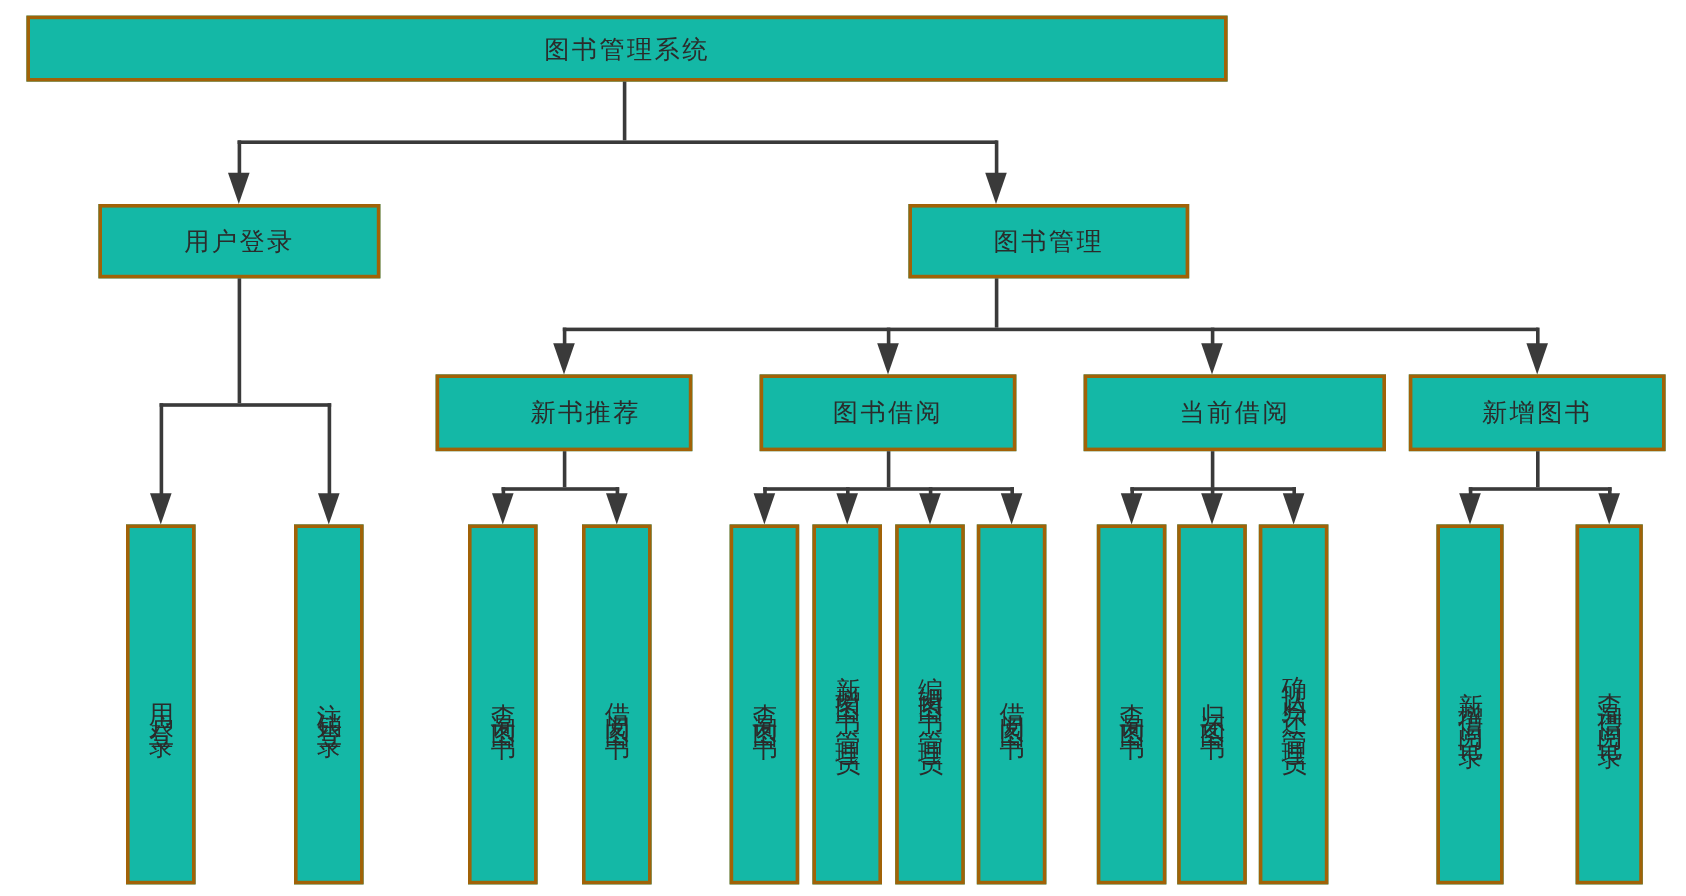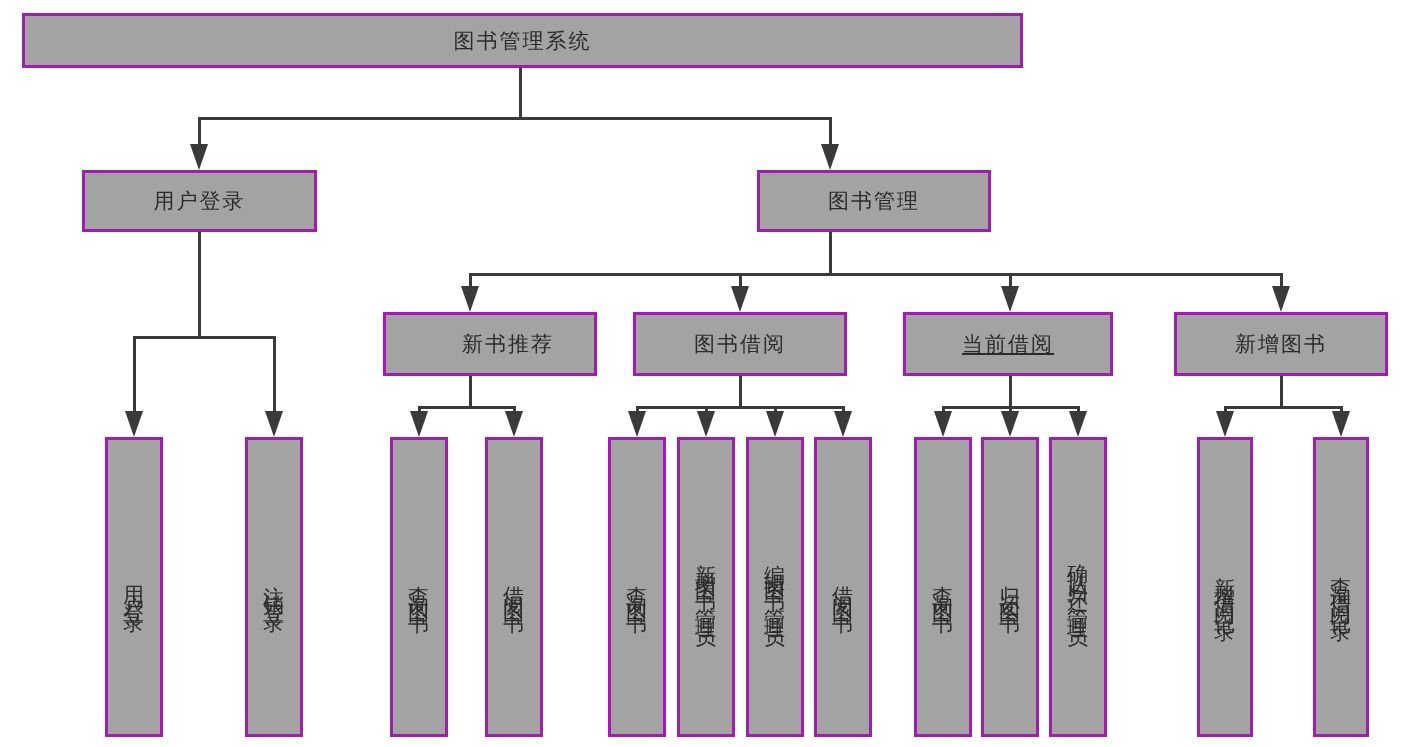--- a/index.html
+++ b/index.html
@@ -7,22 +7,22 @@
     position: relative;
     width: 1405px;
     height: 747px;
     background: #ffffff;
     font-family: "Liberation Sans", "DejaVu Sans", sans-serif;
     overflow: hidden;
   }
   .node {
     position: absolute;
     box-sizing: border-box;
-    border: 3px solid #a21caf;
-    background: #a3a3a3;
+    border: 3px solid #a16207;
+    background: #14b8a6;
     display: flex;
     align-items: center;
     justify-content: center;
     color: #2b2b2b;
   }
   .node.h span {
     font-size: 21px;
     letter-spacing: 2px;
     white-space: nowrap;
   }
@@ -90,27 +90,27 @@
   <div class="hline" style="left:469px; top:273px; width:813px; height:3px;"></div>
   <div class="vline" style="left:469px;  top:273px; width:3px; height:15px;"></div>
   <div class="arr" style="left:461px;  top:286px;"></div>
   <div class="vline" style="left:739px;  top:273px; width:3px; height:15px;"></div>
   <div class="arr" style="left:731px;  top:286px;"></div>
   <div class="vline" style="left:1009px; top:273px; width:3px; height:15px;"></div>
   <div class="arr" style="left:1001px; top:286px;"></div>
   <div class="vline" style="left:1280px; top:273px; width:3px; height:15px;"></div>
   <div class="arr" style="left:1272px; top:286px;"></div>
 
-  <div class="node h" style="left:383px; top:312px; width:214px; height:64px;padding-left:36px;">
+  <div class="node h" style="left:363px; top:312px; width:214px; height:64px;padding-left:36px;">
     <span>新书推荐</span>
   </div>
   <div class="node h" style="left:633px; top:312px; width:214px; height:64px;">
     <span>图书借阅</span>
   </div>
-  <div class="node h" style="left:903px; top:312px; width:210px; height:64px;text-decoration:underline;">
+  <div class="node h" style="left:903px; top:312px; width:252px; height:64px;">
     <span>当前借阅</span>
   </div>
   <div class="node h" style="left:1174px; top:312px; width:214px; height:64px;">
     <span>新增图书</span>
   </div>
 
   <div class="vline" style="left:469px; top:376px; width:3px; height:30px;"></div>
   <div class="hline" style="left:418px; top:406px; width:98px; height:3px;"></div>
   <div class="vline" style="left:418px; top:406px; width:3px; height:8px;"></div>
   <div class="arr" style="left:410px; top:411px;"></div>

